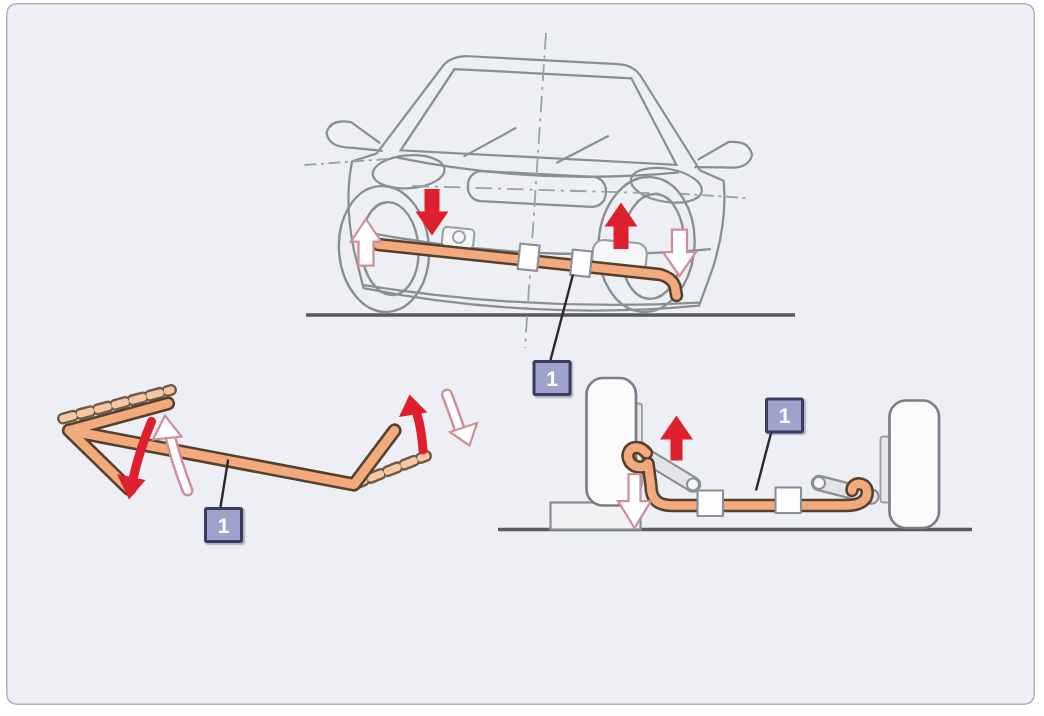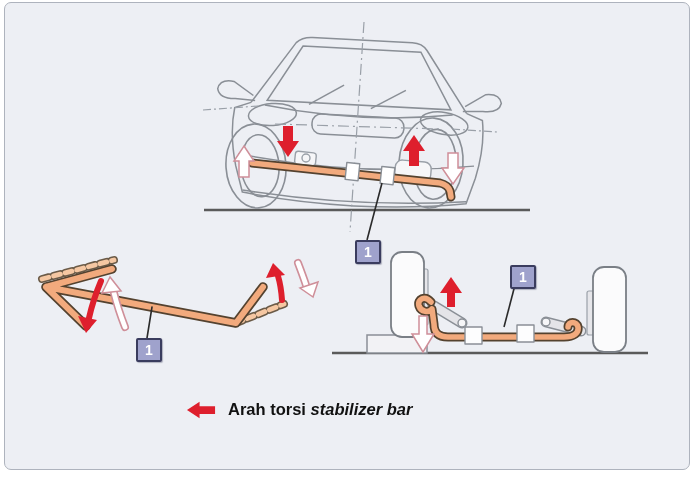--- a/index.html
+++ b/index.html
@@ -149,20 +149,14 @@
 
       <line x1="515" y1="285" x2="504" y2="327" stroke="#2a2a2a" stroke-width="1.6"></line>
     </g>
   </svg>
 
   <div class="callout" style="left:355px;top:240px">1</div>
   <div class="callout" style="left:136px;top:338px">1</div>
   <div class="callout" style="left:510px;top:265px">1</div>
 
   <div class="legend">
-    <div class="legend-row">
-      <svg width="31" height="20" viewBox="0 0 32 20">
-        <polygon points="1,10 14,1.5 14,6 30,6 30,14 14,14 14,18.5" fill="#de1f2d"></polygon>
-      </svg>
-      <span class="legend-text"><span>Arah torsi </span><span class="it">stabilizer bar</span></span>
-    </div>
   </div>
 </div>
 
 </body></html>

